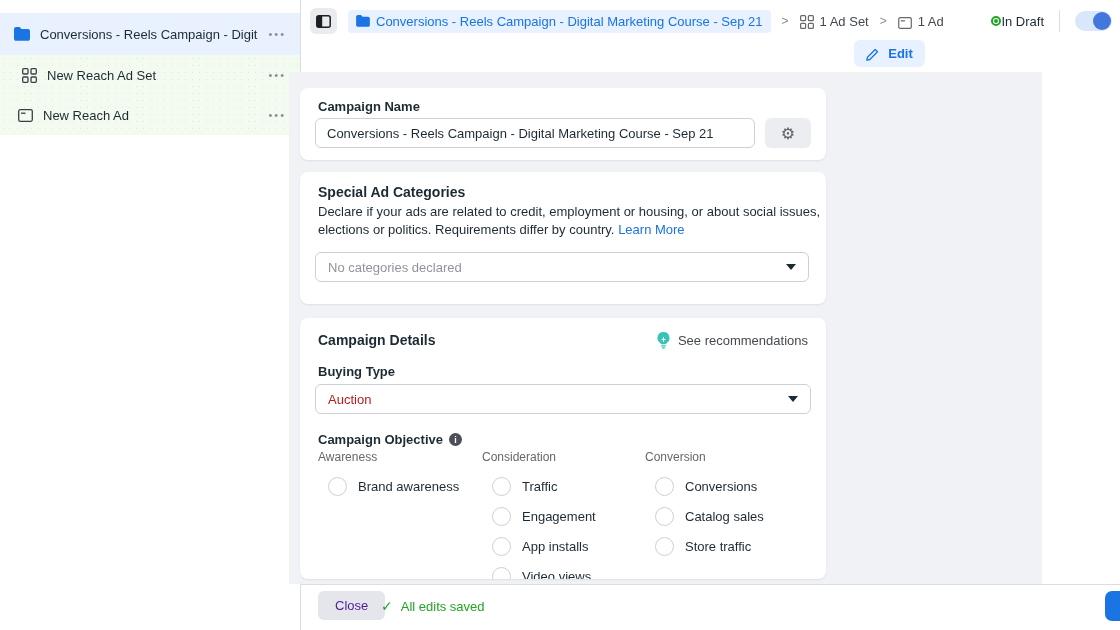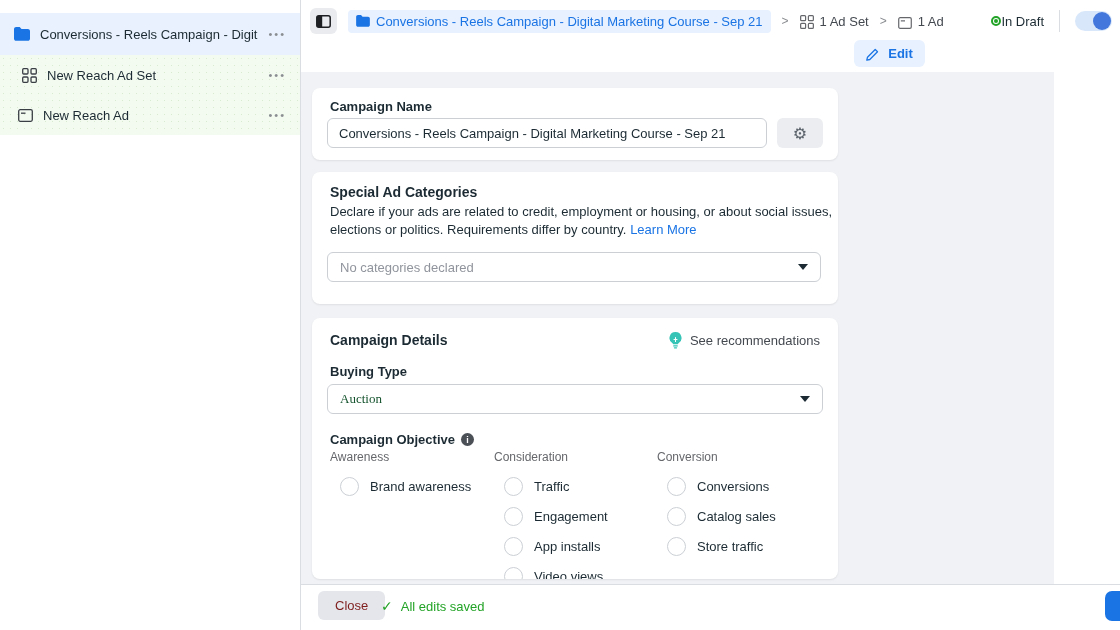--- a/index.html
+++ b/index.html
@@ -36,40 +36,40 @@
   .toggle { position:relative; width:37px; height:20px; border-radius:10px; background:#d9e7fa; cursor:pointer; flex:0 0 auto; }
   .toggle i { position:absolute; right:1px; top:1px; width:18px; height:18px; border-radius:50%; background:#4377db; }
 
   .tab-row { display:flex; align-items:center; gap:18px; margin:6px 0 0 358px;flex-direction:column; }
   .tab-edit { display:flex; align-items:center; gap:8px; background:#e7f1ff; border-radius:6px; padding:6px 12px; cursor:pointer; }
   .tab-edit span { color:#1b74e4; font-weight:bold; font-size:13px; }
   .tab-review { display:flex; align-items:center; gap:8px; padding:6px 4px; cursor:pointer; }
   .tab-review span { color:#1c2b33; font-size:13px; }
 
   
-  .content { position:absolute; left:301px; top:72px; width:753px; height:512px; background:#f0f2f5; overflow:hidden; }
+  .content { position:absolute; left:289px; top:72px; width:753px; height:512px; background:#f0f2f5; overflow:hidden; }
   .card { position:absolute; left:11px; width:526px; background:#fff; border-radius:8px; box-shadow:0 1px 2px rgba(0,0,0,.08); }
   .card-name { top:16px; height:72px; }
   .card-special { top:100px; height:132px; }
   .card-details { top:246px; height:261px; overflow:hidden; }
 
   .fld-label { font-weight:bold; font-size:13px; color:#1c2b33; }
   .card-title { font-weight:bold; font-size:14px; color:#1c2b33; }
 
   .cn-label { position:absolute; left:18px; top:11px; }
   .cn-row { position:absolute; left:15px; top:30px; right:15px; display:flex; gap:10px; }
   .cn-input { flex:1; height:30px; border:1px solid #ccd0d5; border-radius:6px; padding:0 11px; font-size:13px; color:#1c2b33; font-family:inherit; background:#fff; }
   .gear-btn { width:46px; height:30px; background:#ebedf0; border-radius:6px; display:flex; align-items:center; justify-content:center; cursor:pointer; color:#5b626b; font-size:16px; font-family:"DejaVu Sans",sans-serif; }
 
   .sa-title { position:absolute; left:18px; top:12px; }
   .sa-desc { position:absolute; left:18px; top:31px; font-size:13px; line-height:18px; color:#1c2b33; }
   .learn-more { color:#1b74e4; cursor:pointer; text-decoration:none; }
   .dropdown { position:absolute; height:30px; border:1px solid #ccd0d5; border-radius:6px; background:#fff; display:flex; align-items:center; padding:0 12px; font-size:13px; cursor:pointer; }
   .dd-placeholder { color:#90949c; flex:1; }
-  .dd-value { color:#14532d; flex:1;font-family:Liberation Serif, serif; }
+  .dd-value { color:#b91c1c; flex:1; }
   .caret { width:0; height:0; border-left:5px solid transparent; border-right:5px solid transparent; border-top:6px solid #1c2b33; }
   .sa-dd { left:15px; right:17px; top:80px; }
 
   .cd-title { position:absolute; left:18px; top:14px; }
   .see-rec { position:absolute; right:18px; top:14px; display:flex; align-items:center; gap:8px; font-size:13px; color:#444950; cursor:pointer; }
   .bt-label { position:absolute; left:18px; top:46px; }
   .bt-dd { left:15px; right:15px; top:66px; }
   .co-label { position:absolute; left:18px; top:114px; display:flex; align-items:center; gap:6px; }
   .info-i { width:13px; height:13px; border-radius:50%; background:#4b4f56; color:#fff; font-size:9px; font-weight:bold; display:flex; align-items:center; justify-content:center; font-style:normal; }
   .obj-col { position:absolute; top:132px; }
@@ -78,21 +78,21 @@
   .obj-col.c3 { left:343px; width:168px; }
   .col-head { font-size:12px; color:#65676b; padding-left:2px; height:20px; }
   .opt-row { display:flex; align-items:center; gap:11px; height:28px; margin-top:2px; border-radius:6px; padding:0 12px; cursor:pointer; }
   .opt-row.selected { background:#e3f0fd; }
   .radio { width:19px; height:19px; border:1px solid #ccd0d5; border-radius:50%; background:#fff; display:flex; align-items:center; justify-content:center; flex:0 0 auto; }
   .radio.on i { width:11px; height:11px; border-radius:50%; background:#1b74e4; display:block; }
   .opt-label { font-size:13px; color:#1c2b33; white-space:nowrap; }
 
   
   .footer { position:absolute; left:301px; top:584px; width:819px; height:46px; background:#fff; border-top:1px solid #dadde1; }
-  .close-btn { position:absolute; left:17px; top:6px; height:29px; padding:0 17px; background:#e4e6eb; border:none; border-radius:6px; font-size:13px; color:#7f1d1d; font-family:inherit; cursor:pointer; }
+  .close-btn { position:absolute; left:17px; top:6px; height:29px; padding:0 17px; background:#e4e6eb; border:none; border-radius:6px; font-size:13px; color:#4c1d95; font-family:inherit; cursor:pointer; }
   .saved { position:absolute; left:80px; top:13px; display:flex; align-items:center; gap:8px; font-size:13px; color:#23a327; }
   .check { color:#23a327; font-size:14px; font-weight:bold; }
   .publish-btn { position:absolute; left:804px; top:6px; width:60px; height:30px; background:#1b74e4; border:none; border-radius:7px; cursor:pointer; }
 
   svg { display:block; }
 </style>
 </head>
 <body>
 
 <div id="app">

